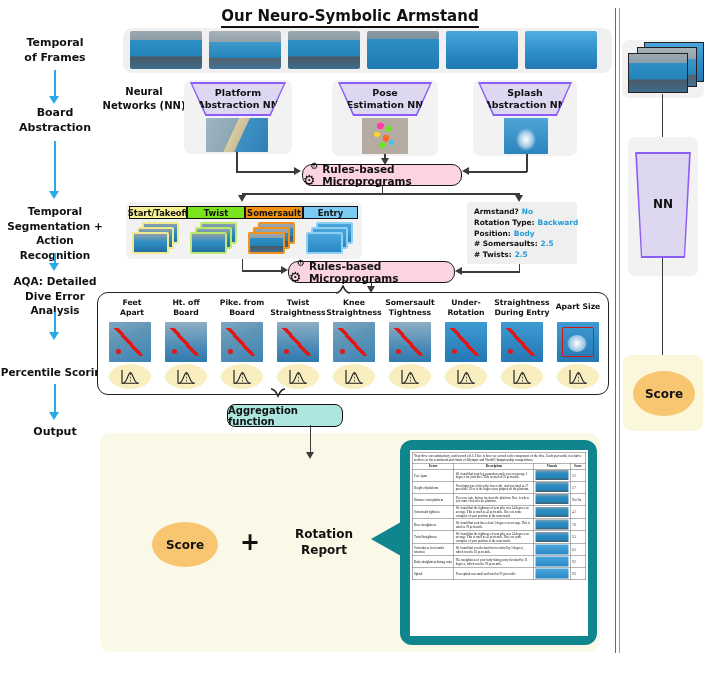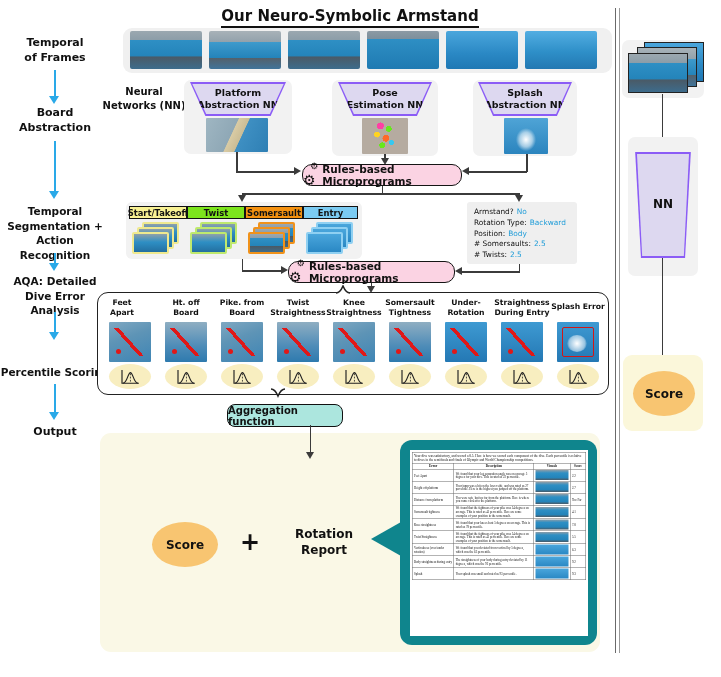--- a/index.html
+++ b/index.html
@@ -55,21 +55,21 @@
   .seg-som{background:#F49110;} .seg-entry{background:#7BCBF2;}
   .stack{position:absolute;width:50px;height:34px;}
   .mini{position:absolute;width:37px;height:22px;border:2px solid;border-radius:2px;box-sizing:border-box;}
   .mini-bg{background:linear-gradient(180deg,#8FA0AA 0%,#2E8FC4 45%,#236FA0 100%);}
   .mini-water{background:linear-gradient(180deg,#4AA6DC 0%,#2A88C4 100%);}
   .bc-start{border-color:#EFE98F;} .bc-twist{border-color:#BFE96E;}
   .bc-som{border-color:#F0921B;} .bc-entry{border-color:#8FD0F2;}
   
   .attrbox{position:absolute;background:#EFEFEF;border-radius:3px;padding:5px 7px;box-sizing:border-box;
            display:flex;flex-direction:column;justify-content:space-between;}
-  .attr-row{display:flex;gap:3px;font-size:7.4px;font-weight:normal;white-space:nowrap;}
+  .attr-row{display:flex;gap:3px;font-size:7.4px;font-weight:bold;white-space:nowrap;}
   .attr-val{color:#1E9CD8;}
   
   .errgroup{position:absolute;border:1.7px solid #222;border-radius:11px;background:#fff;}
   .err-lbl{position:absolute;width:56px;font-size:7.7px;font-weight:bold;text-align:center;
            white-space:pre-line;line-height:1.3;}
   .err-img{position:absolute;width:42px;height:40px;border-radius:1px;overflow:hidden;}
   .err-img::after{content:"";position:absolute;left:4px;right:4px;top:6px;bottom:6px;
            background:linear-gradient(48deg,transparent 44%,#E01818 44% 52%,transparent 52%);}
   .err-img::before{content:"";position:absolute;width:5px;height:5px;border-radius:50%;background:#E01818;left:7px;bottom:8px;z-index:2;}
   .err-img.splash::after{inset:5px;background:none;border:1.6px solid #D01818;border-radius:2px;left:5px;right:5px;top:5px;bottom:5px;}
@@ -263,37 +263,37 @@
   <div class="ah-down" style="left:367px;top:286px;"></div>
 
   <div class="errgroup" style="left:97px;top:292px;width:510px;height:101px;"></div>
   <svg class="notch" style="left:336px;top:285px;" width="14" height="9">
       <path d="M0 8 Q4 8 7 1 Q10 8 14 8" fill="#fff" stroke="#222" stroke-width="1.6"></path>
     </svg>
   <svg class="notch" style="left:271px;top:388px;" width="14" height="10">
       <path d="M0 1 Q4 1 7 8 Q10 1 14 1" fill="#fff" stroke="#222" stroke-width="1.6"></path>
     </svg>
 
-  <div class="err-lbl" style="left:94px;top:298px;">Feet
+  <div class="err-lbl" style="left:104px;top:298px;">Feet
 Apart</div>
   <div class="err-lbl" style="left:158px;top:298px;">Ht. off
 Board</div>
   <div class="err-lbl" style="left:214px;top:298px;">Pike. from
 Board</div>
   <div class="err-lbl" style="left:270px;top:298px;">Twist
 Straightness</div>
   <div class="err-lbl" style="left:326px;top:298px;">Knee
 Straightness</div>
   <div class="err-lbl" style="left:382px;top:298px;">Somersault
 Tightness</div>
   <div class="err-lbl" style="left:438px;top:298px;">Under-
 Rotation</div>
   <div class="err-lbl" style="left:494px;top:298px;">Straightness
 During Entry</div>
-  <div class="err-lbl" style="left:550px;top:302px;">Splash Error</div>
+  <div class="err-lbl" style="left:550px;top:302px;">Apart Size</div>
 
   <div class="err-img err-bg-a" style="left:109px;top:322px;"></div>
   <div class="err-img err-bg-b" style="left:165px;top:322px;"></div>
   <div class="err-img err-bg-a" style="left:221px;top:322px;"></div>
   <div class="err-img err-bg-b" style="left:277px;top:322px;"></div>
   <div class="err-img err-bg-a" style="left:333px;top:322px;"></div>
   <div class="err-img err-bg-b" style="left:389px;top:322px;"></div>
   <div class="err-img err-bg-w" style="left:445px;top:322px;"></div>
   <div class="err-img err-bg-w" style="left:501px;top:322px;"></div>
   <div class="err-img err-bg-w splash" style="left:557px;top:322px;"></div>

